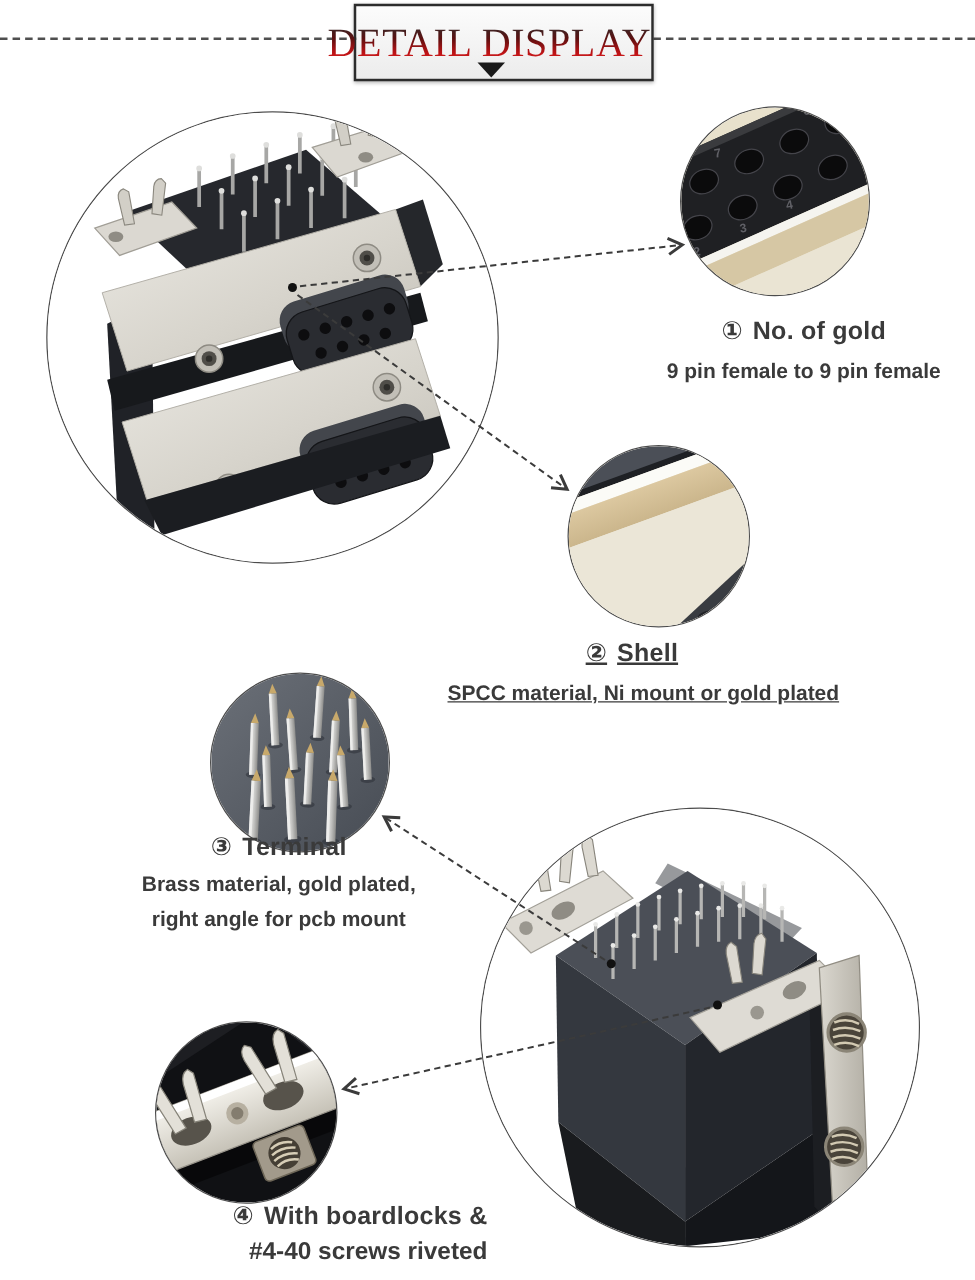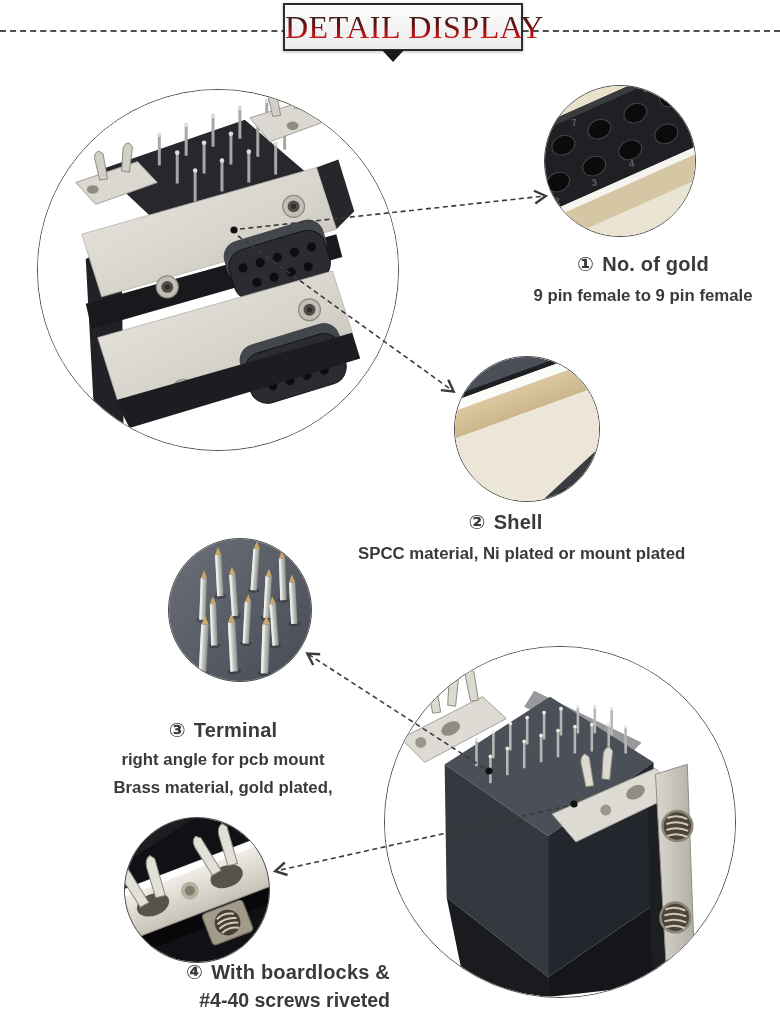--- a/index.html
+++ b/index.html
@@ -6,24 +6,24 @@
   body{
     width:780px;height:1024px;position:relative;overflow:hidden;
     background:#ffffff;font-family:"Liberation Sans","DejaVu Sans",sans-serif;
   }
   
   .dash-line{
     position:absolute;left:0;top:30px;width:780px;height:0;
     border-top:2px dashed #4f4f4f;z-index:1;
   }
   .title-box{
-    position:absolute;left:283px;top:3px;width:240px;height:48px;
+    position:absolute;left:283px;top:3px;width:240px;height:62px;
     background:linear-gradient(180deg,#fcfcfc,#ececec);
     border:2px solid #2c2c2c;box-sizing:border-box;
-    display:flex;align-items:center;justify-content:flex-start;
+    display:flex;align-items:center;justify-content:flex-end;
     box-shadow:0 1px 3px rgba(0,0,0,.28);z-index:2;
   }
   .title-text{
     font-family:"Liberation Serif","DejaVu Serif",serif;
     font-size:32px;font-weight:400;letter-spacing:.5px;white-space:nowrap;
     color:#b11212;
   }
   @supports (-webkit-background-clip:text){
     .title-text{
       background:linear-gradient(180deg,#2e2e2e 8%,#5c1010 40%,#c01316 72%,#d8322a 100%);
@@ -49,22 +49,22 @@
   #circle-boardlock{left:124px;top:817px;width:146px;height:146px;}
   #circle-rear{left:384px;top:646px;width:352px;height:352px;}
   
   #leader-overlay{position:absolute;left:0;top:0;width:780px;height:1024px;z-index:4;pointer-events:none;}
   
   .callout{position:absolute;color:#3a3a3a;text-align:center;z-index:6;}
   .callout .t{font-size:20px;font-weight:bold;letter-spacing:.2px;white-space:nowrap;}
   .callout .num{margin-right:8px;font-weight:bold;}
   .callout .s{font-size:16.8px;font-weight:bold;margin-top:10px;white-space:nowrap;}
   #callout-pins{left:498px;top:252px;width:290px;}
-  #callout-shell{left:358px;top:510px;width:295px;}
-  #callout-terminal{left:103px;top:718px;width:240px;}
+  #callout-shell{left:358px;top:510px;width:295px;text-decoration:underline;}
+  #callout-terminal{left:103px;top:665px;width:240px;}
   #callout-terminal .s{margin-top:8px;}
   #callout-boardlock{left:110px;top:960px;width:280px;text-align:right;}
   #callout-boardlock .s{font-size:19.5px;margin-top:5px;margin-left:33px;}
 </style>
 </head>
 <body>
 
 <div class="dash-line"></div>
 <div class="title-box">
   <span class="title-text">DETAIL DISPLAY</span>
@@ -387,29 +387,29 @@
   <div class="t">
     <span class="num">①</span><span>No. of gold</span>
   </div>
   <div class="s">9 pin female to 9 pin female</div>
 </div>
 
 <div class="callout" id="callout-shell">
   <div class="t">
     <span class="num">②</span><span>Shell</span>
   </div>
-  <div class="s">SPCC material, Ni plated or mount plated</div>
+  <div class="s">SPCC material, Ni mount or gold plated</div>
 </div>
 
 <div class="callout" id="callout-terminal">
   <div class="t">
     <span class="num">③</span><span>Terminal</span>
   </div>
+  <div class="s">Brass material, gold plated,</div>
   <div class="s">right angle for pcb mount</div>
-  <div class="s">Brass material, gold plated,</div>
 </div>
 
 <div class="callout" id="callout-boardlock">
   <div class="t">
     <span class="num">④</span><span>With boardlocks &amp;</span>
   </div>
   <div class="s">#4-40 screws riveted</div>
 </div>
 
 </body></html>

